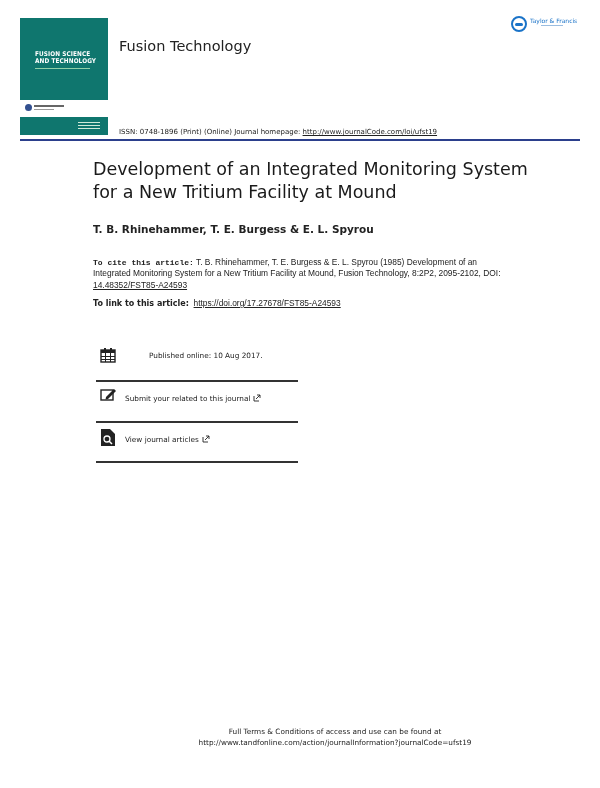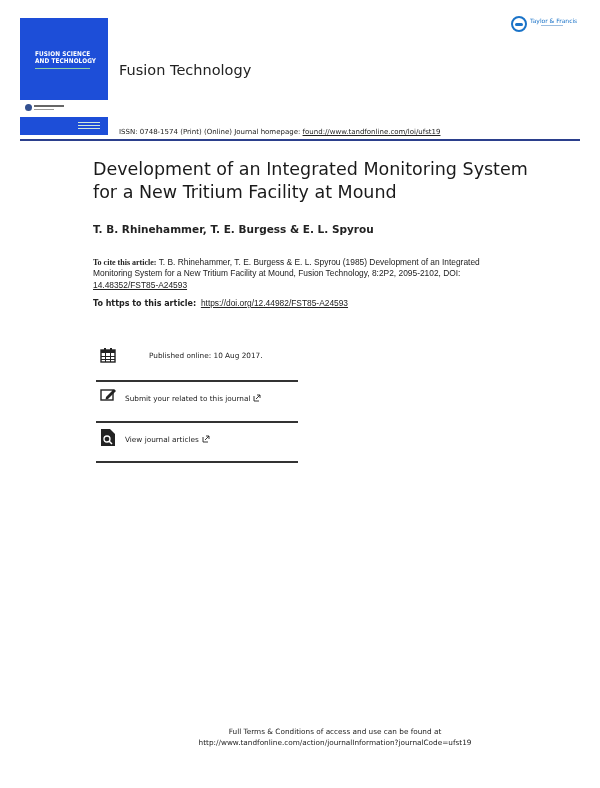--- a/index.html
+++ b/index.html
@@ -1,38 +1,38 @@
 <!DOCTYPE html>
 <html><head>
 <meta charset="utf-8">
 <style>
   html, body { margin:0; padding:0; background:#fff; }
   body { width:600px; height:788px; position:relative; overflow:hidden; font-family:"DejaVu Sans", sans-serif; color:#222; }
   .abs { position:absolute; }
-  .cover { left:20px; top:18px; width:88px; height:117px; background:#1d4ed8; }
+  .cover { left:20px; top:18px; width:88px; height:117px; background:#0f766e; }
   .cover .white { position:absolute; left:0; top:82px; width:88px; height:17px; background:#fff; }
   .cover .t1 { position:absolute; left:15px; top:33px; color:#fff; font-family:"DejaVu Sans Condensed","DejaVu Sans",sans-serif; font-size:6.4px; font-weight:bold; line-height:7px; letter-spacing:0.1px; }
   .cover .sub { position:absolute; left:15px; top:50px; width:55px; height:1px; background:#8fd0a8; }
   .cover .logo { position:absolute; left:5px; top:86px; width:7px; height:7px; border-radius:50%; background:#33508f; }
   .cover .logotxt { position:absolute; left:14px; top:87px; width:30px; height:2px; background:#666; }
   .cover .logotxt2 { position:absolute; left:14px; top:91px; width:20px; height:1px; background:#999; }
   .cover .tiny { position:absolute; right:8px; top:104px; width:22px; height:1px; background:#cfe9d9; box-shadow:0 3px 0 #cfe9d9, 0 6px 0 #cfe9d9; }
-  .journal { left:119px; top:38px; font-size:14.5px; color:#222;margin-top:24px; }
+  .journal { left:119px; top:38px; font-size:14.5px; color:#222; }
   .tf { left:511px; top:16px; }
   .tf .circ { position:absolute; left:0; top:0; width:12px; height:12px; border:2px solid #1a73c8; border-radius:50%; }
   .tf .circ:after { content:""; position:absolute; left:2px; top:5px; width:8px; height:3px; background:#1a73c8; border-radius:2px; }
   .tf .name { position:absolute; left:19px; top:1px; font-size:6px; color:#1a73c8; white-space:nowrap; }
   .tf .sub { position:absolute; left:30px; top:9px; width:22px; height:1px; background:#9bbde0; }
   .issn { left:119px; top:128px; font-size:7px; color:#222; white-space:nowrap; }
   .issn a { color:#222; text-decoration:underline; }
   .rule { left:20px; top:139px; width:560px; height:2px; background:#2b3f8c; }
   .title { left:93px; top:158px; width:440px; font-size:17.5px; line-height:23px; color:#1a1a1a; }
   .authors { left:93px; top:223px; font-size:10.5px; font-weight:bold; color:#222; }
   .cite { left:93px; top:257px; width:420px; font-family:"Liberation Sans", sans-serif; font-size:8.4px; line-height:11.3px; color:#222; }
-  .cite b { font-family:Liberation Serif, serif; font-size:8px; }
+  .cite b { font-family:Liberation Mono, monospace; font-size:8px; }
   .cite a, .link a { color:#222; text-decoration:underline; }
   .link { left:93px; top:298px; font-family:"Liberation Sans", sans-serif; font-size:8.4px; color:#222; }
   .link b { font-family:"DejaVu Sans", sans-serif; font-size:8px; }
   .rowtxt { font-size:7.3px; color:#222; white-space:nowrap; }
   .hr { left:96px; width:202px; height:2px; background:#333; }
   .ext { display:inline-block; margin-left:3px; font-size:7px; }
   .footer { left:0; top:726px; width:600px; text-align:center; font-size:7.3px; line-height:11px; color:#222;padding-left:35px; }
   svg { display:block; }
 </style>
 </head>
@@ -53,35 +53,35 @@
 
 <div class="abs journal">Fusion Technology</div>
 
 <div class="abs tf">
   <div class="circ"></div>
   <div class="name">Taylor &amp; Francis</div>
   <div class="sub"></div>
 </div>
 
 <div class="abs issn">
-  <span>ISSN: 0748-1574 (Print) (Online) Journal homepage: </span><a>found://www.tandfonline.com/loi/ufst19</a>
+  <span>ISSN: 0748-1896 (Print) (Online) Journal homepage: </span><a>http://www.journalCode.com/loi/ufst19</a>
 </div>
 
 <div class="abs rule"></div>
 
 <div class="abs title">Development of an Integrated Monitoring System for a New Tritium Facility at Mound</div>
 
 <div class="abs authors">T. B. Rhinehammer, T. E. Burgess &amp; E. L. Spyrou</div>
 
 <div class="abs cite">
   <b>To cite this article:</b><span> T. B. Rhinehammer, T. E. Burgess &amp; E. L. Spyrou (1985) Development of an Integrated Monitoring System for a New Tritium Facility at Mound, Fusion Technology, 8:2P2, 2095-2102, DOI: </span><a>14.48352/FST85-A24593</a>
 </div>
 
 <div class="abs link">
-  <b>To https to this article:</b>&nbsp;&nbsp;<a>https://doi.org/12.44982/FST85-A24593</a>
+  <b>To link to this article:</b>&nbsp;&nbsp;<a>https://doi.org/17.27678/FST85-A24593</a>
 </div>
 
 <div class="abs" style="left:100px;top:347px;">
   <svg width="16" height="16" viewBox="0 0 16 16">
     <rect x="1" y="3" width="14" height="12" fill="none" stroke="#222" stroke-width="1.4"></rect>
     <rect x="1" y="3" width="14" height="3" fill="#222"></rect>
     <line x1="1" y1="9.5" x2="15" y2="9.5" stroke="#222" stroke-width="1"></line>
     <line x1="1" y1="12.5" x2="15" y2="12.5" stroke="#222" stroke-width="1"></line>
     <line x1="5.5" y1="6" x2="5.5" y2="15" stroke="#222" stroke-width="1"></line>
     <line x1="10.5" y1="6" x2="10.5" y2="15" stroke="#222" stroke-width="1"></line>

